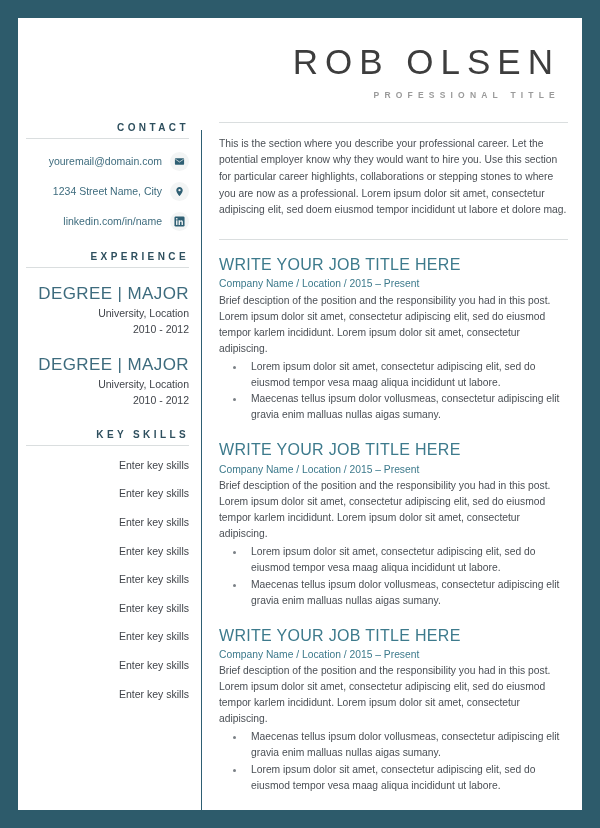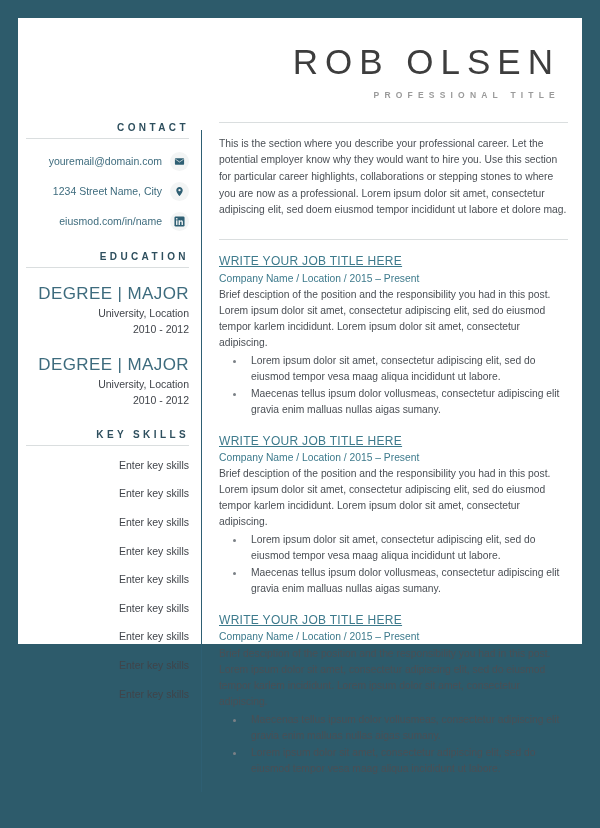--- a/index.html
+++ b/index.html
@@ -12,21 +12,21 @@
     background: #2d5b6b;
     font-family: "Liberation Sans", sans-serif;
     overflow: hidden;
   }
 
   .page-frame {
     position: absolute;
     left: 18px;
     top: 18px;
     width: 564px;
-    height: 626px;
+    height: 792px;
     background: #ffffff;
     box-sizing: border-box;
   }
 
   
   .header {
     padding: 26px 22px 0 22px;
     text-align: right;
   }
   .name {
@@ -140,25 +140,24 @@
   .profile-text {
     font-size: 10.3px;
     color: #4a4f55;
     line-height: 1.62;
     text-align: left;
   }
 
   
   .exp-item { margin-bottom: 15px; }
   .exp-title {
-    font-size: 12px;
+    font-size: 16px;
     color: #3d7a8c;
     letter-spacing: 0.3px;
     line-height: 1.45;
-    text-decoration: underline;
   }
   .exp-company {
     font-size: 10.3px;
     color: #3d7a8c;
     line-height: 1.5;
   }
   .exp-desc {
     font-size: 10.3px;
     color: #4a4f55;
     line-height: 1.55;
@@ -220,34 +219,34 @@
         <div class="contact-row">
           <span class="contact-text">1234 Street Name, City</span>
           <span class="icon-badge">
             <svg width="11" height="11" viewBox="0 0 24 24" fill="#2e5f73">
               <path d="M12 2C8.1 2 5 5.1 5 9c0 5.2 7 13 7 13s7-7.8 7-13c0-3.9-3.1-7-7-7zm0 9.5A2.5 2.5 0 1112 6.5a2.5 2.5 0 010 5z"></path>
             </svg>
           </span>
         </div>
 
         <div class="contact-row">
-          <span class="contact-text">eiusmod.com/in/name</span>
+          <span class="contact-text">linkedin.com/in/name</span>
           <span class="icon-badge">
             <svg width="11" height="11" viewBox="0 0 24 24" fill="#2e5f73">
               <rect x="1" y="1" width="22" height="22" rx="3"></rect>
               <rect x="4.5" y="9.5" width="3" height="10" fill="#f3f5f5"></rect>
               <circle cx="6" cy="6" r="1.9" fill="#f3f5f5"></circle>
               <path d="M10 9.5h3v1.4c.6-1 1.7-1.7 3.1-1.7 2.3 0 3.4 1.5 3.4 4.2v6.1h-3v-5.5c0-1.4-.5-2.1-1.6-2.1-1.2 0-1.9.8-1.9 2.2v5.4h-3z" fill="#f3f5f5"></path>
             </svg>
           </span>
         </div>
       </div>
 
       <div class="sec-block">
-        <div class="sec-head right-align">EDUCATION</div>
+        <div class="sec-head right-align">EXPERIENCE</div>
         <div class="sec-rule"></div>
 
         <div class="edu-item">
           <div class="edu-degree">DEGREE | MAJOR</div>
           <div class="edu-school">University, Location</div>
           <div class="edu-years">2010 - 2012</div>
         </div>
 
         <div class="edu-item">
           <div class="edu-degree">DEGREE | MAJOR</div>

